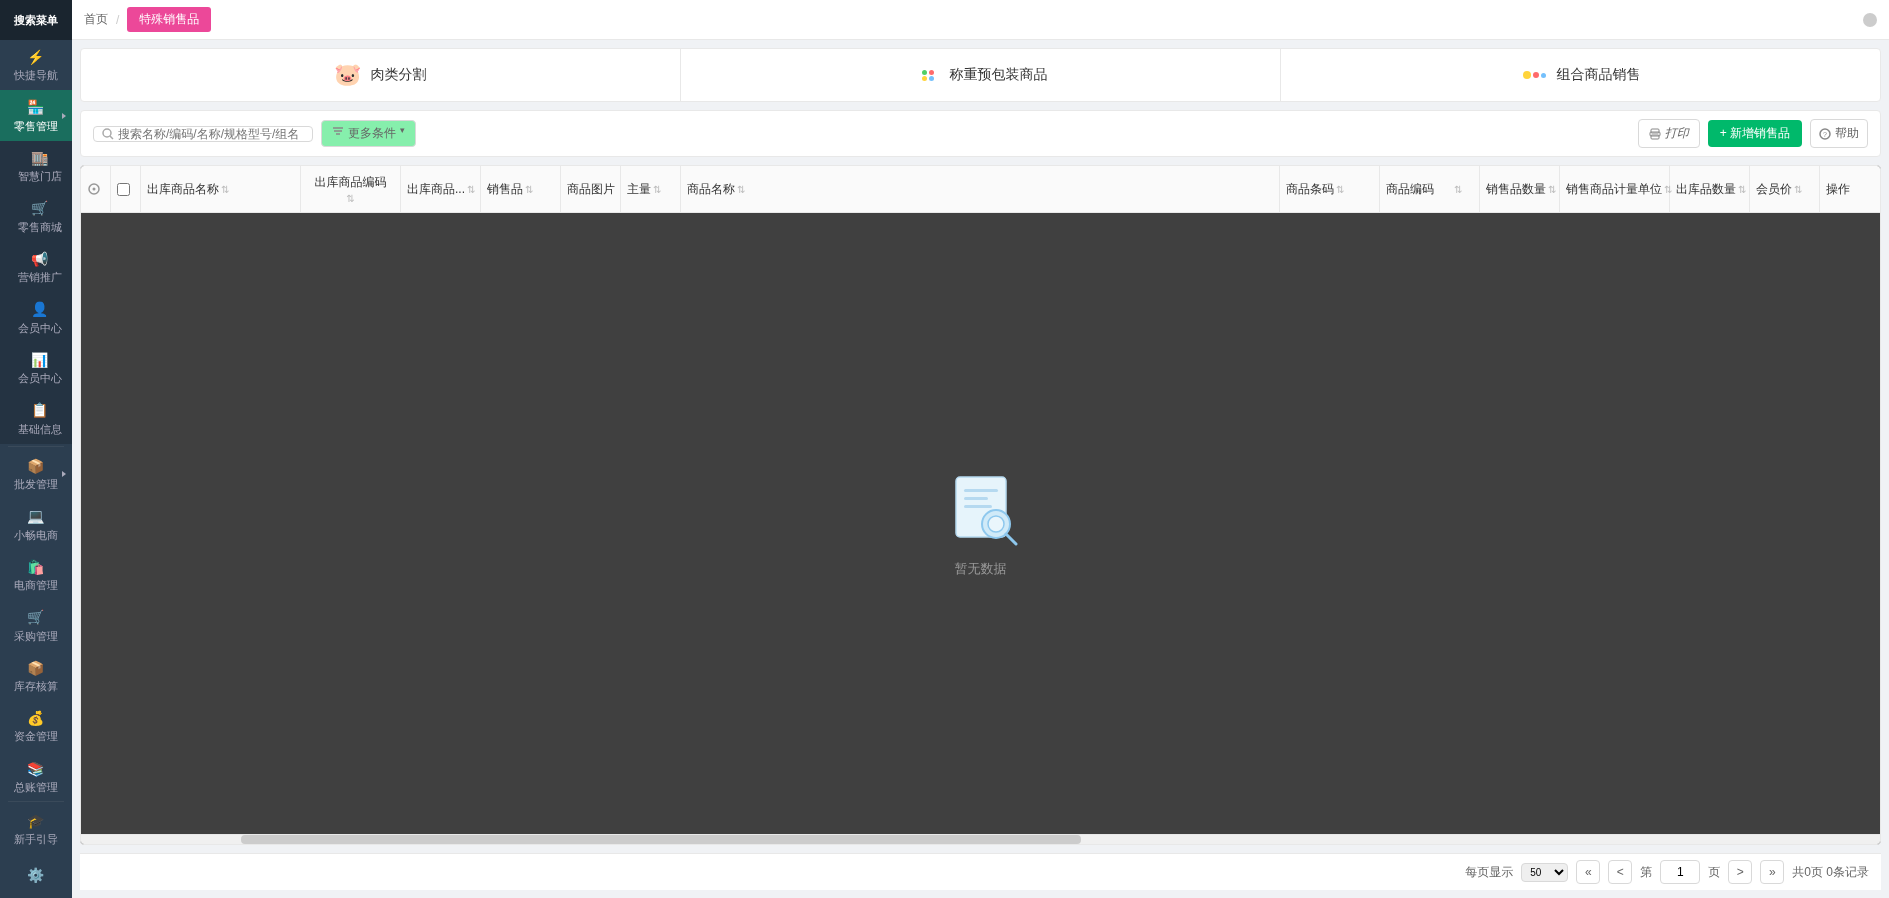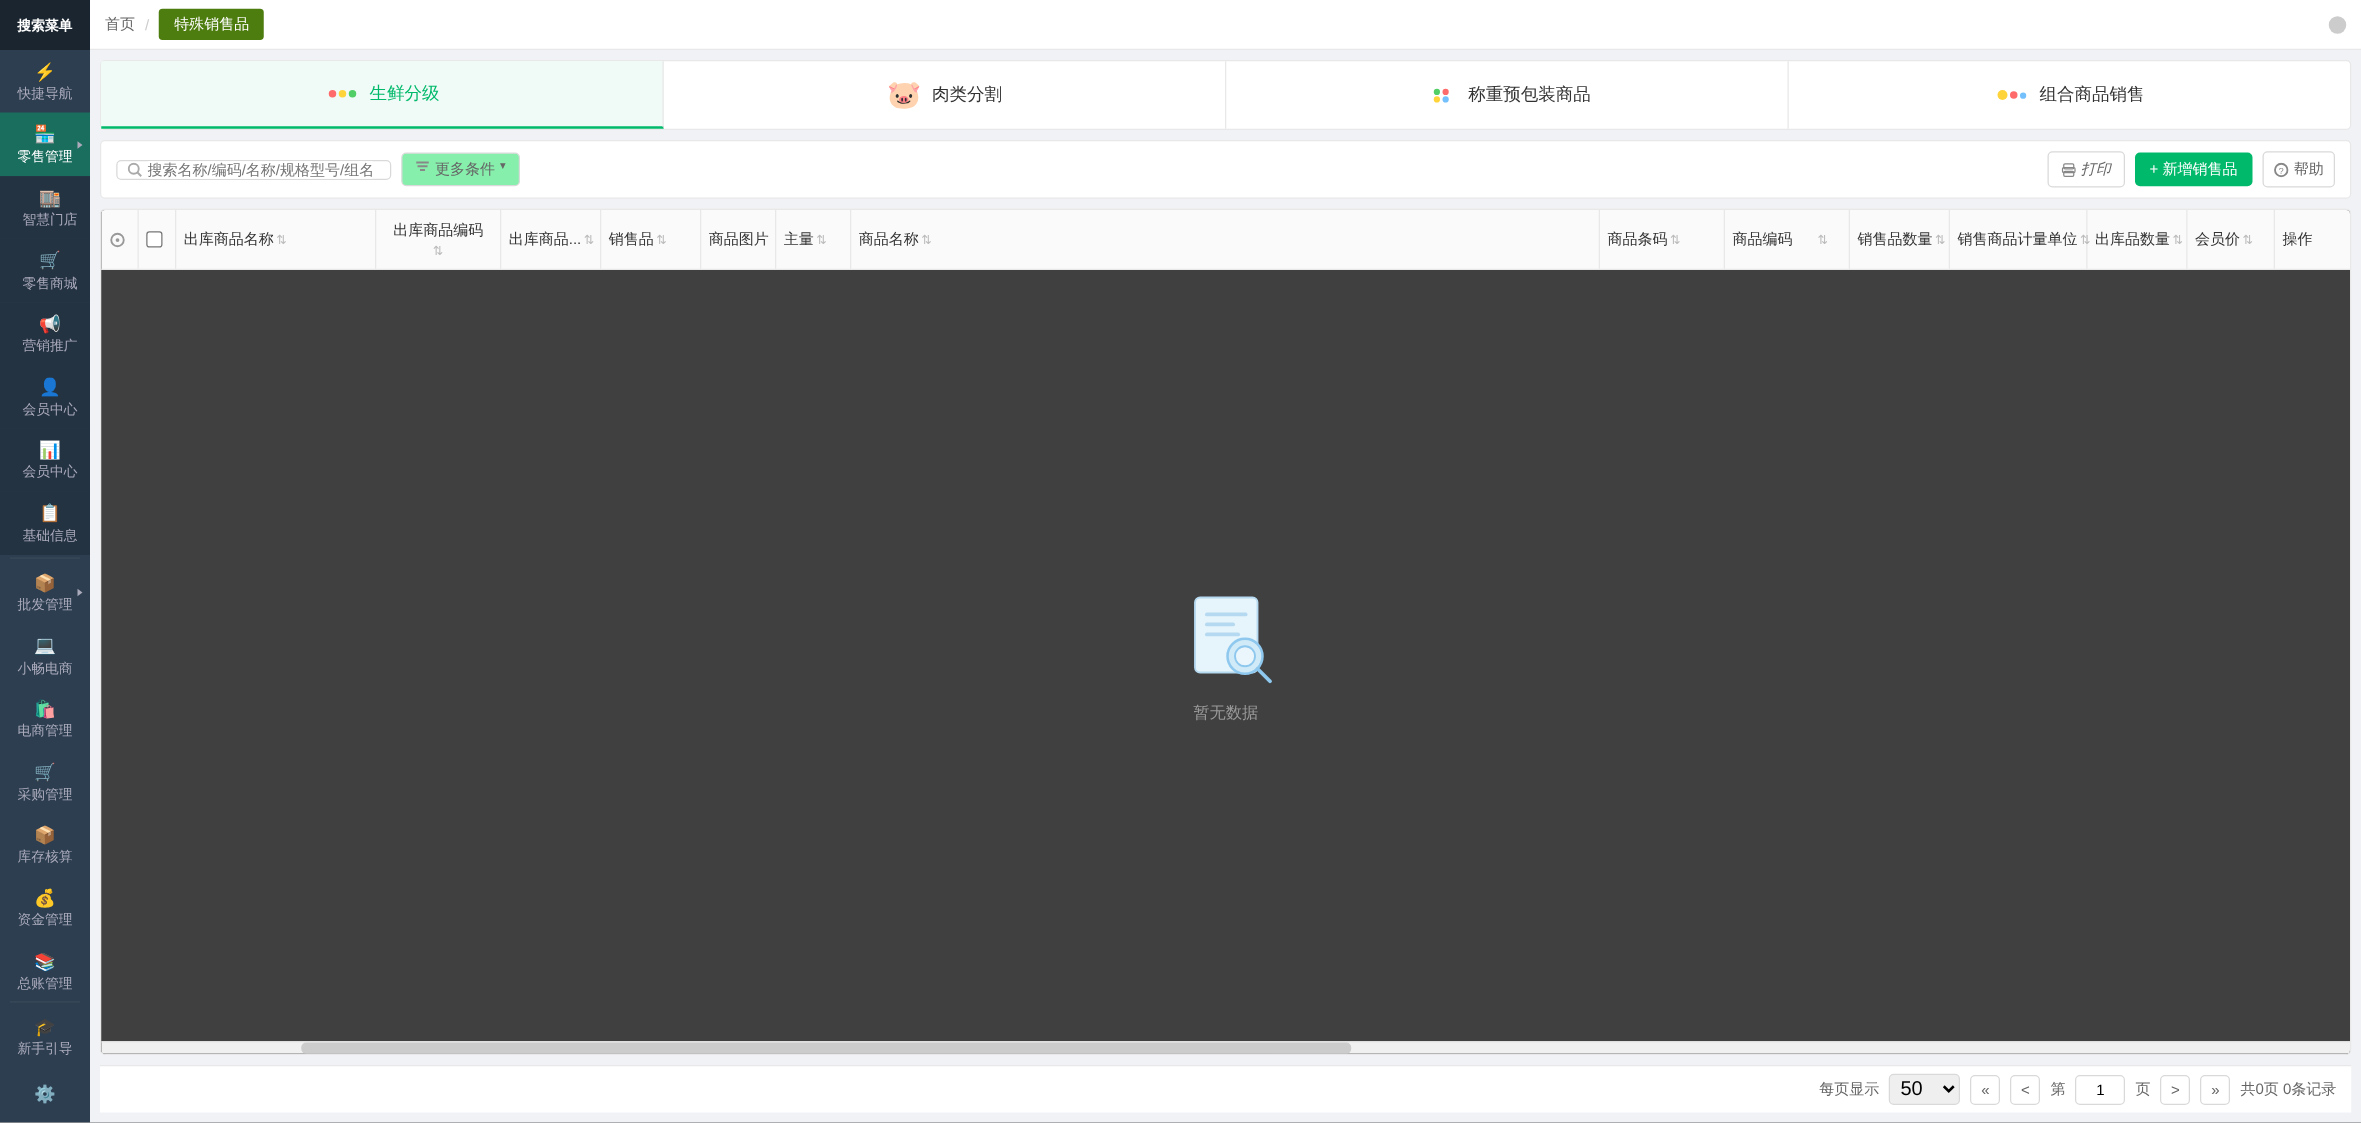--- a/index.html
+++ b/index.html
@@ -78,21 +78,21 @@
       padding: 0 12px;
       gap: 8px;
       flex-shrink: 0;
     }
     .breadcrumb-item {
       font-size: 12px;
       color: #666;
       cursor: pointer;
     }
     .breadcrumb-item.active-tab {
-      background: #4d7c0f;
+      background: #ec4899;
       color: #fff;
       padding: 4px 12px;
       border-radius: 3px;
       font-size: 12px;
     }
     .breadcrumb-sep { color: #ccc; font-size: 12px; }
     .top-nav-right { margin-left: auto; display: flex; align-items: center; gap: 8px; }
 
     
     .page-body {
@@ -238,21 +238,21 @@
       border-top: 1px solid #e8e8e8;
       gap: 8px;
       font-size: 12px;
       color: #666;
       flex-shrink: 0;
     }
     .page-size-select {
       border: 1px solid #d9d9d9;
       border-radius: 4px;
       padding: 2px 4px;
-      font-size: 16px;
+      font-size: 10px;
     }
     .page-nav-btn {
       width: 24px; height: 24px;
       display: inline-flex; align-items: center; justify-content: center;
       border: 1px solid #d9d9d9; border-radius: 4px;
       cursor: pointer; color: #666; font-size: 12px;
       background: #fff;
     }
     .page-nav-btn:disabled { color: #ccc; cursor: not-allowed; }
     .page-input {
@@ -383,30 +383,20 @@
     <span class="breadcrumb-item active-tab">特殊销售品</span>
     <div class="top-nav-right">
       <span style="width:14px;height:14px;display:inline-block;background:#ccc;border-radius:50%;"></span>
     </div>
   </div>
 
   <div class="page-body">
 
     <div class="tab-cards">
 
-      <div class="tab-card active">
-        <div class="tab-icon">
-          <div class="dots-icon">
-            <div class="dot dot-r"></div>
-            <div class="dot dot-y"></div>
-            <div class="dot dot-g"></div>
-          </div>
-        </div>
-        <span class="tab-label">生鲜分级</span>
-      </div>
 
       <div class="tab-card">
         <div class="tab-icon">
           <span style="font-size:22px;">🐷</span>
         </div>
         <span class="tab-label">肉类分割</span>
       </div>
 
       <div class="tab-card">
         <div class="tab-icon">

